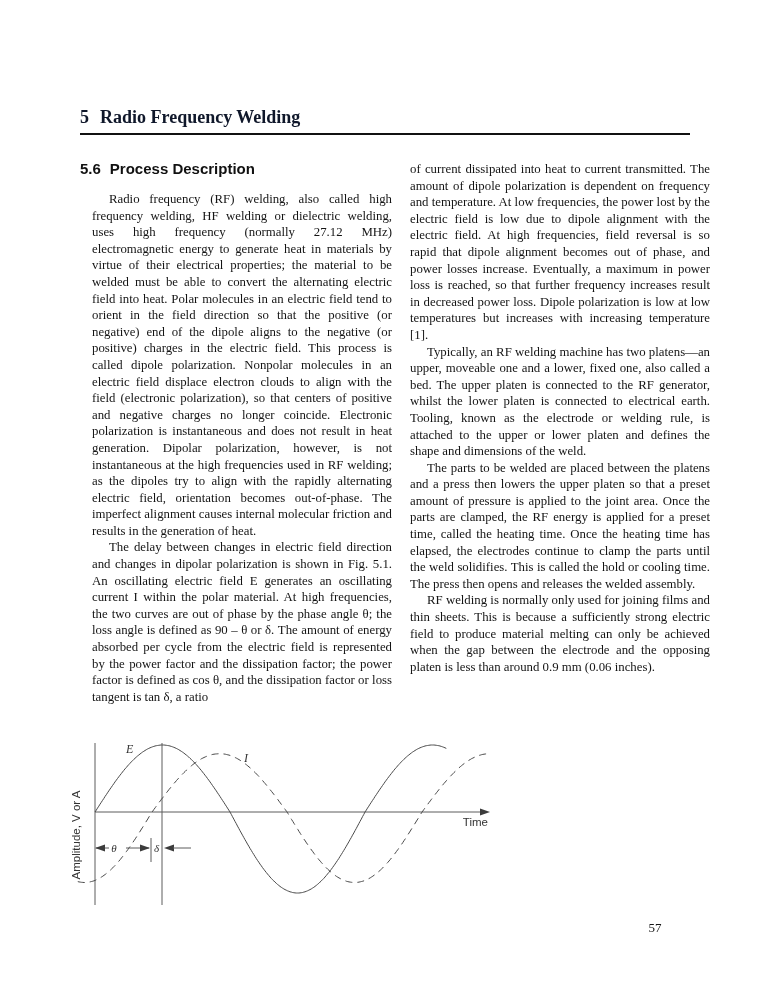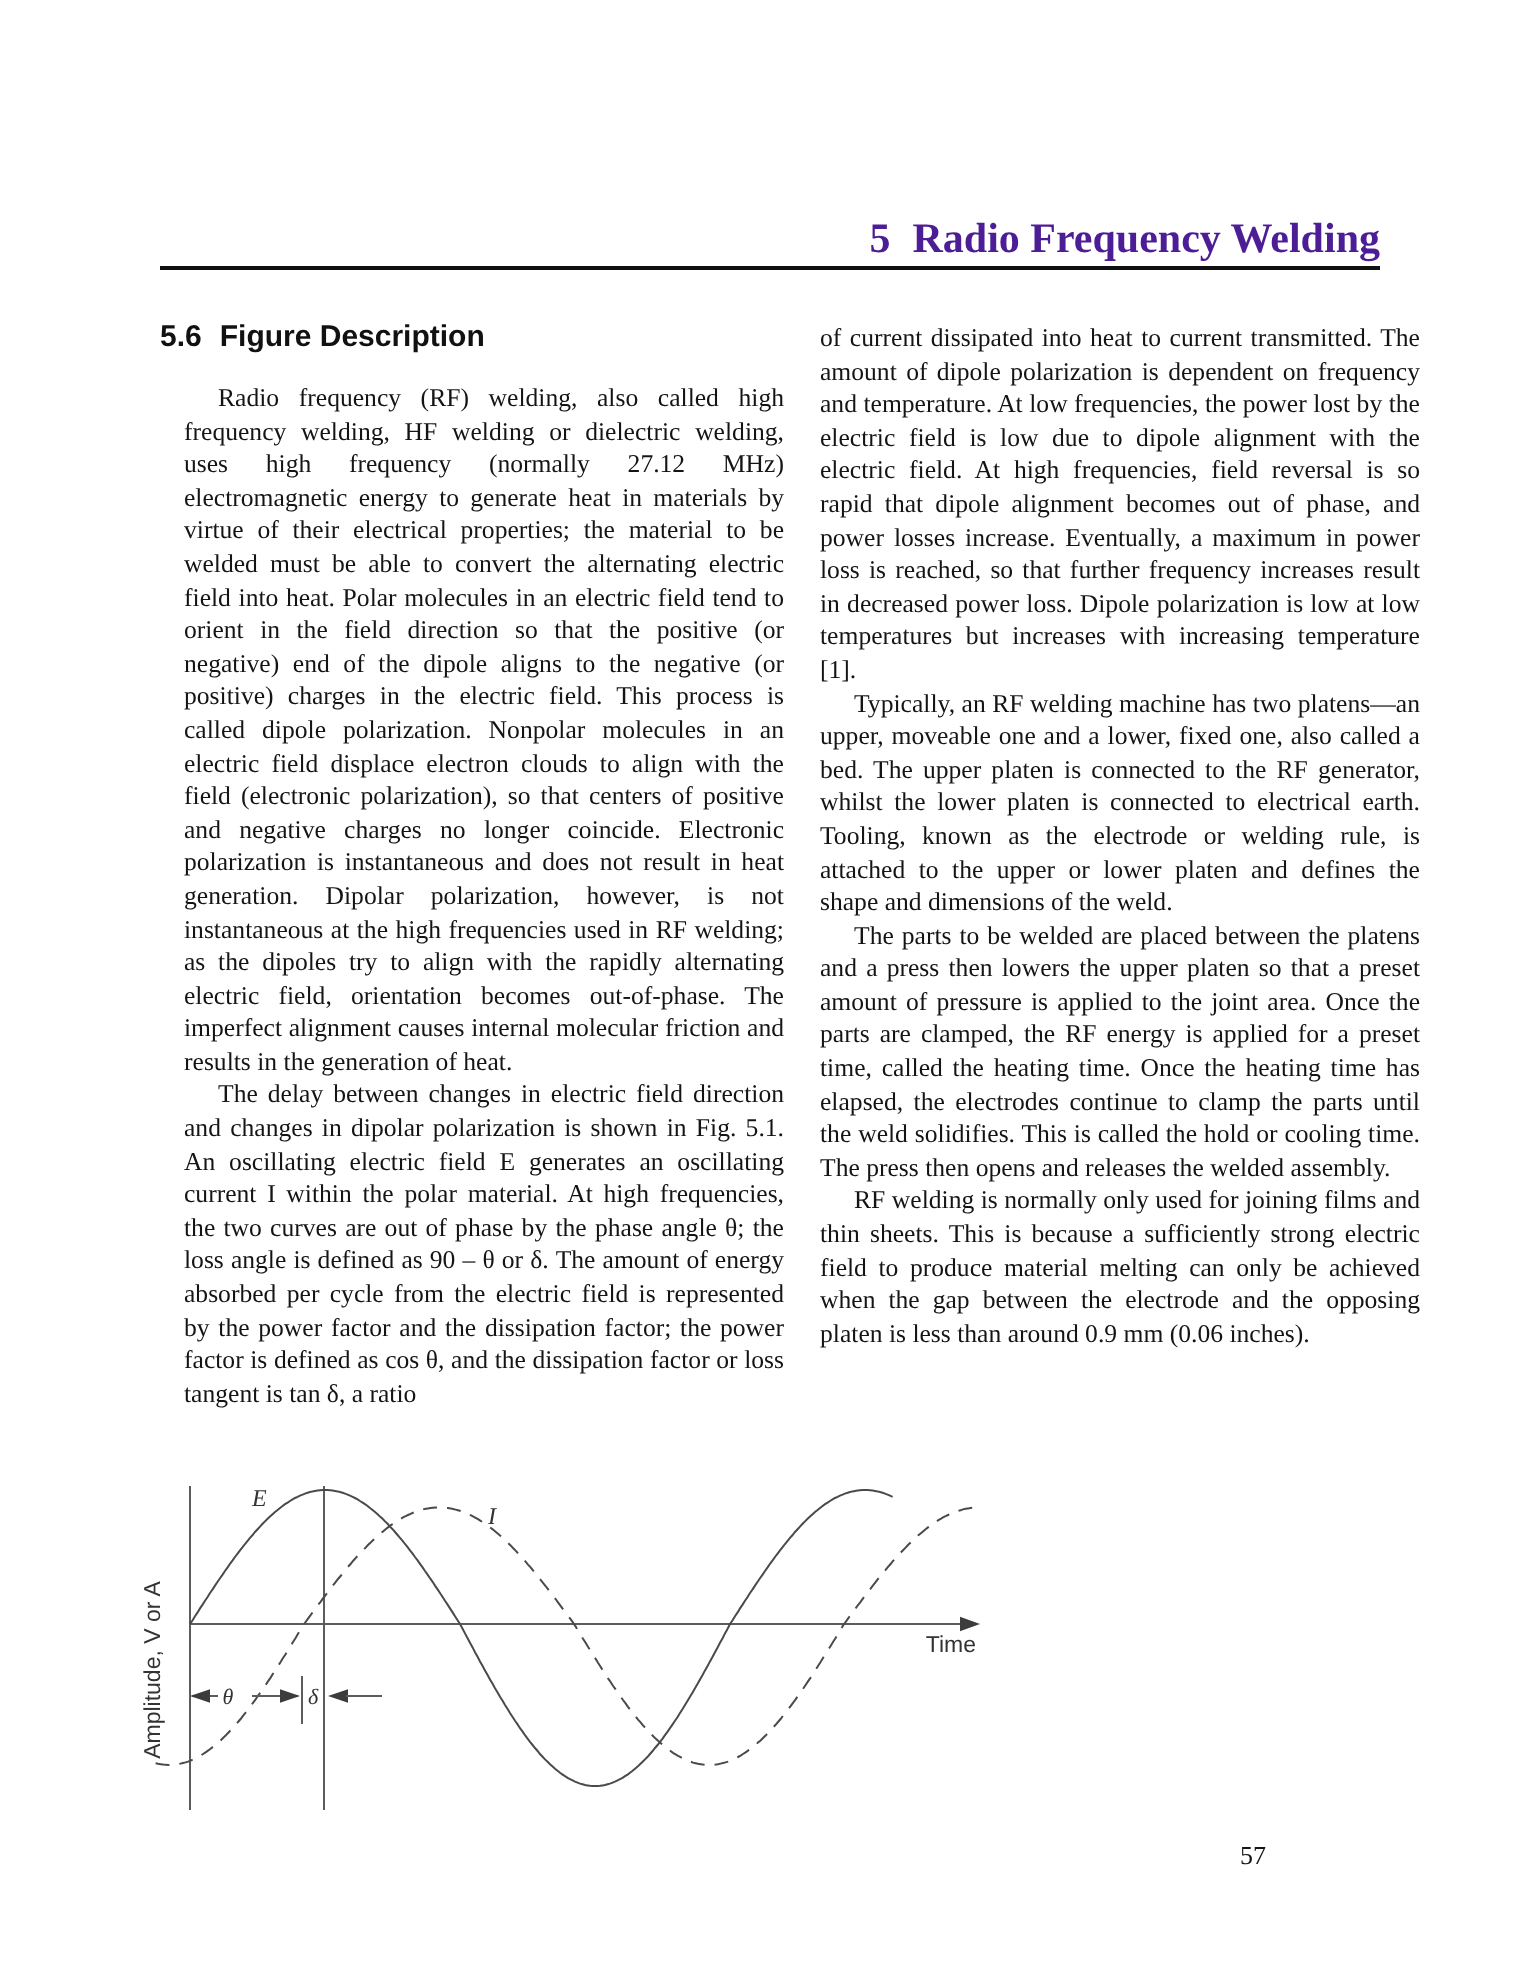--- a/index.html
+++ b/index.html
@@ -1,39 +1,39 @@
 <!DOCTYPE html>
 <html><head>
 <meta charset="utf-8">
 <style>
   html,body{margin:0;padding:0;background:#e8e8e8;}
   .page{position:relative;width:768px;height:994px;background:#ffffff;overflow:hidden;
         font-family:"Liberation Serif",serif;color:#141414;}
   
-  .chapter-head{position:absolute;left:80px;top:107px;width:610px;text-align:right;
-romani        font-family:"Liberation Sans",sans-serif;font-weight:bold;font-size:21px;color:#4c1d95;}
+  .chapter-head{position:absolute;left:80px;top:107px;width:610px;text-align:left;
+romani        font-family:"Liberation Sans",sans-serif;font-weight:bold;font-size:18px;color:#0f172a;}
   .chapter-head .num{margin-right:11px;}
   .head-rule{position:absolute;left:80px;top:133px;width:610px;height:2px;background:#111;}
   
   .section-head{position:absolute;left:80px;top:160px;
         font-family:"Liberation Sans",sans-serif;font-weight:bold;font-size:15px;color:#111;}
   .section-head .num{margin-right:9px;}
   
   .col{position:absolute;width:300px;font-size:12.8px;line-height:16.6px;
        text-align:justify;}
   .col-left{left:92px;top:191px;}
   .col-right{left:410px;top:161px;}
   .col p{margin:0;}
   .col p.ind{text-indent:17px;}
   
   .fig-svg{position:absolute;left:60px;top:735px;}
   .fig-caption{position:absolute;left:503px;top:858px;width:196px;
        font-family:"Liberation Sans",sans-serif;font-size:11.3px;line-height:14.6px;color:#1c1c1c;}
   .fig-caption .lbl{font-weight:bold;}
-  .page-number{position:absolute;left:620px;top:920px;width:70px;text-align:left;
+  .page-number{position:absolute;left:620px;top:920px;width:70px;text-align:center;
        font-size:13px;}
   
   .ax{stroke:#5c5c5c;stroke-width:1;fill:none;}
   .wave{stroke:#4a4a4a;stroke-width:1;fill:none;}
   .dashed{stroke-dasharray:7 5;}
   .ah{fill:#3c3c3c;stroke:none;}
   .fig-label-sans{font-family:"Liberation Sans",sans-serif;font-size:11.5px;fill:#333;}
   .fig-label-ital{font-family:"Liberation Serif",serif;font-style:italic;font-size:12px;fill:#333;}
   .fig-greek{font-family:"Liberation Serif",serif;font-style:italic;font-size:11px;fill:#333;}
 </style>
@@ -41,21 +41,21 @@
 <body>
 
 <div class="page">
 
   <div class="chapter-head">
     <span class="num">5</span><span>Radio Frequency Welding</span>
   </div>
   <div class="head-rule"></div>
 
   <div class="section-head">
-    <span class="num">5.6</span><span>Figure Description</span>
+    <span class="num">5.6</span><span>Process Description</span>
   </div>
 
   <div class="col col-left">
     <p class="ind">Radio frequency (RF) welding, also called high frequency welding, HF welding or dielectric welding, uses high frequency (normally 27.12 MHz) electromagnetic energy to generate heat in materials by virtue of their electrical properties; the material to be welded must be able to convert the alternating electric field into heat. Polar molecules in an electric field tend to orient in the field direction so that the positive (or negative) end of the dipole aligns to the negative (or positive) charges in the electric field. This process is called dipole polarization. Nonpolar molecules in an electric field displace electron clouds to align with the field (electronic polarization), so that centers of positive and negative charges no longer coincide. Electronic polarization is instantaneous and does not result in heat generation. Dipolar polarization, however, is not instantaneous at the high frequencies used in RF welding; as the dipoles try to align with the rapidly alternating electric field, orientation becomes out-of-phase. The imperfect alignment causes internal molecular friction and results in the generation of heat.</p>
     <p class="ind">The delay between changes in electric field direction and changes in dipolar polarization is shown in Fig. 5.1. An oscillating electric field E generates an oscillating current I within the polar material. At high frequencies, the two curves are out of phase by the phase angle θ; the loss angle is defined as 90 – θ or δ. The amount of energy absorbed per cycle from the electric field is represented by the power factor and the dissipation factor; the power factor is defined as cos θ, and the dissipation factor or loss tangent is tan δ, a ratio</p>
   </div>
 
   <div class="col col-right">
     <p>of current dissipated into heat to current transmitted. The amount of dipole polarization is dependent on frequency and temperature. At low frequencies, the power lost by the electric field is low due to dipole alignment with the electric field. At high frequencies, field reversal is so rapid that dipole alignment becomes out of phase, and power losses increase. Eventually, a maximum in power loss is reached, so that further frequency increases result in decreased power loss. Dipole polarization is low at low temperatures but increases with increasing temperature [1].</p>
     <p class="ind">Typically, an RF welding machine has two platens—an upper, moveable one and a lower, fixed one, also called a bed. The upper platen is connected to the RF generator, whilst the lower platen is connected to electrical earth. Tooling, known as the electrode or welding rule, is attached to the upper or lower platen and defines the shape and dimensions of the weld.</p>

